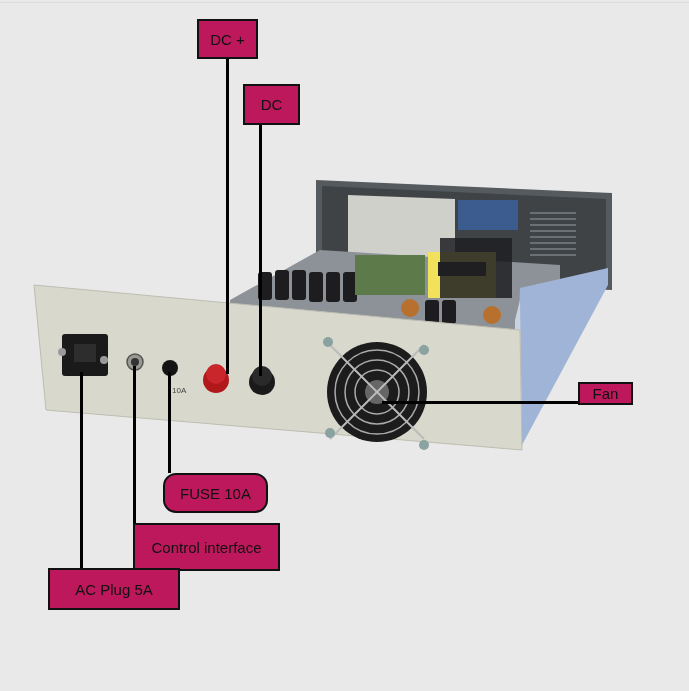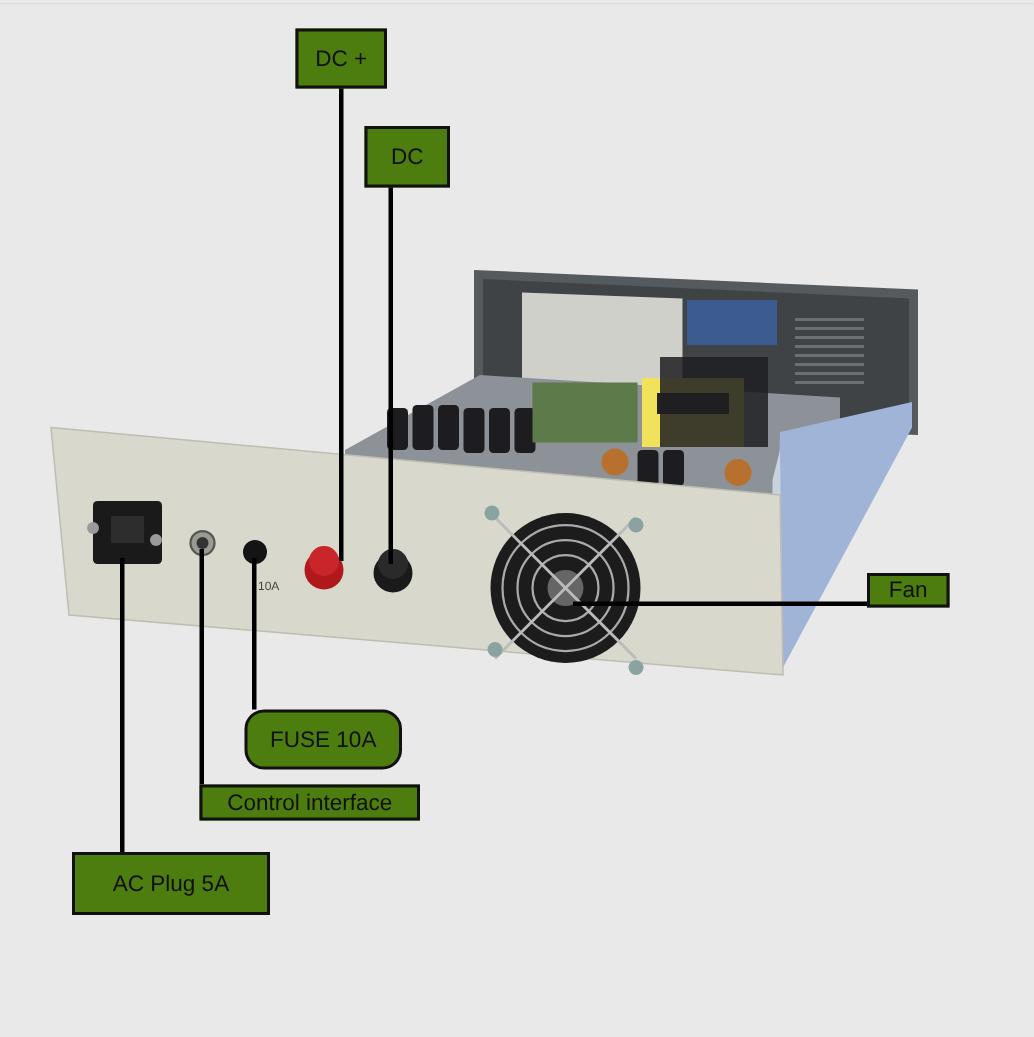--- a/index.html
+++ b/index.html
@@ -1,18 +1,18 @@
 <!DOCTYPE html>
 <html><head>
 <meta charset="utf-8">
 <style>
   html,body{margin:0;padding:0;}
   body{width:689px;height:691px;background:#e9e9e9;position:relative;overflow:hidden;font-family:"Liberation Sans",sans-serif;}
   .frame{position:absolute;left:0;top:2px;width:689px;height:1px;background:#dcdcdc;}
-  .label-box{position:absolute;background:#4d7c0f;border:2px solid #111;box-sizing:border-box;display:flex;align-items:center;justify-content:center;font-size:15px;color:#111;white-space:nowrap;}
+  .label-box{position:absolute;background:#be185d;border:2px solid #111;box-sizing:border-box;display:flex;align-items:center;justify-content:center;font-size:15px;color:#111;white-space:nowrap;}
   .line{position:absolute;background:#000;}
   svg.device{position:absolute;left:0;top:0;}
 </style>
 </head>
 <body>
 
 <div class="frame"></div>
 
 <svg class="device" width="689" height="691" viewBox="0 0 689 691">
 
@@ -98,14 +98,14 @@
 <div class="line" style="left:259px;top:124px;width:3px;height:252px;"></div>
 <div class="line" style="left:382px;top:401px;width:196px;height:3px;"></div>
 <div class="line" style="left:168px;top:372px;width:3px;height:101px;"></div>
 <div class="line" style="left:133px;top:366px;width:3px;height:157px;"></div>
 <div class="line" style="left:80px;top:372px;width:3px;height:200px;"></div>
 
 <div class="label-box" style="left:197px;top:19px;width:61px;height:40px;">DC +</div>
 <div class="label-box" style="left:243px;top:84px;width:57px;height:41px;">DC</div>
 <div class="label-box" style="left:578px;top:382px;width:55px;height:23px;">Fan</div>
 <div class="label-box" style="left:163px;top:473px;width:105px;height:40px;border-radius:13px;">FUSE 10A</div>
-<div class="label-box" style="left:133px;top:523px;width:147px;height:24px;">Control interface</div>
+<div class="label-box" style="left:133px;top:523px;width:147px;height:48px;">Control interface</div>
 <div class="label-box" style="left:48px;top:568px;width:132px;height:42px;">AC Plug 5A</div>
 
 </body></html>

